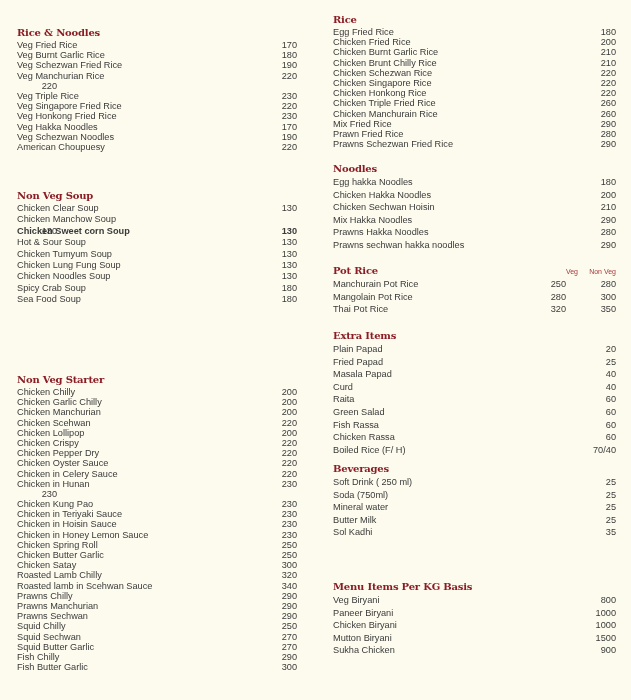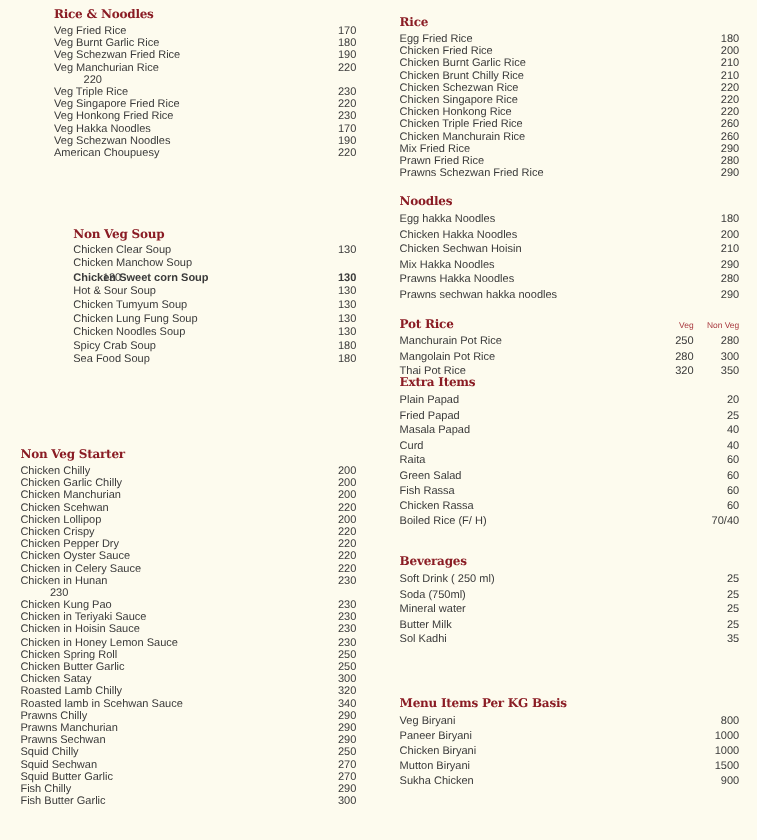--- a/index.html
+++ b/index.html
@@ -28,31 +28,31 @@
     .row {
       display: flex;
       justify-content: space-between;
       font-size: 9.2px;
       line-height: 10.2px;
       height: 10.2px;
       white-space: nowrap;
     }
     .row .name { flex: 1; }
     .row .price { text-align: right; width: 40px; }
-    .spaced .row { line-height: 12.6px; height: 12.6px; }
+    .spaced .row { line-height: 12.6px; height: 12.6px; gap: 12px; }
     .pot-header { position: absolute; top: 0; right: 0; display: flex; font-size: 7px; color: #a8383e; }
     .pot-header span { display: inline-block; text-align: right; }
     .pot-row .p1 { width: 30px; text-align: right; }
     .pot-row .p2 { width: 38px; text-align: right; }
   </style>
 </head>
 <body>
 
 <div class="col col-left">
-  <div class="section" style="top:6px;margin-left:28px;">
+  <div class="section" style="top:26px;">
     <div class="section-title">Rice &amp; Noodles</div>
   <div class="row">
         <span class="name">Veg Fried Rice</span>
         <span class="price">170</span>
       </div>
       <div class="row">
         <span class="name">Veg Burnt Garlic Rice</span>
         <span class="price">180</span>
       </div>
       <div class="row">
@@ -84,21 +84,21 @@
       </div>
       <div class="row">
         <span class="name">Veg Schezwan Noodles</span>
         <span class="price">190</span>
       </div>
       <div class="row">
         <span class="name">American Choupuesy</span>
         <span class="price">220</span>
       </div>
     </div>
-  <div class="section" style="top:189px;margin-left:44px;">
+  <div class="section" style="top:189px;">
     <div class="section-title">Non Veg Soup</div>
   <div class="row" style="height: 11.4px; line-height: 11.4px;">
         <span class="name">Chicken Clear Soup</span>
         <span class="price">130</span>
       </div>
       <div class="row" style="height: 11.4px; line-height: 11.4px; flex-direction: column;">
         <span class="name">Chicken Manchow Soup</span>
         <span class="price">130</span>
       </div>
       <div class="row" style="height: 11.4px; line-height: 11.4px; font-weight: bold;">
@@ -340,21 +340,21 @@
         <span class="name">Mangolain Pot Rice</span>
         <span class="p1">280</span>
         <span class="p2">300</span>
       </div>
       <div class="row pot-row">
         <span class="name">Thai Pot Rice</span>
         <span class="p1">320</span>
         <span class="p2">350</span>
       </div>
     </div>
-  <div class="section spaced" style="top:313px;">
+  <div class="section spaced" style="top:329px;">
     <div class="section-title">Extra Items</div>
   <div class="row">
         <span class="name">Plain Papad</span>
         <span class="price">20</span>
       </div>
       <div class="row">
         <span class="name">Fried Papad</span>
         <span class="price">25</span>
       </div>
       <div class="row">

